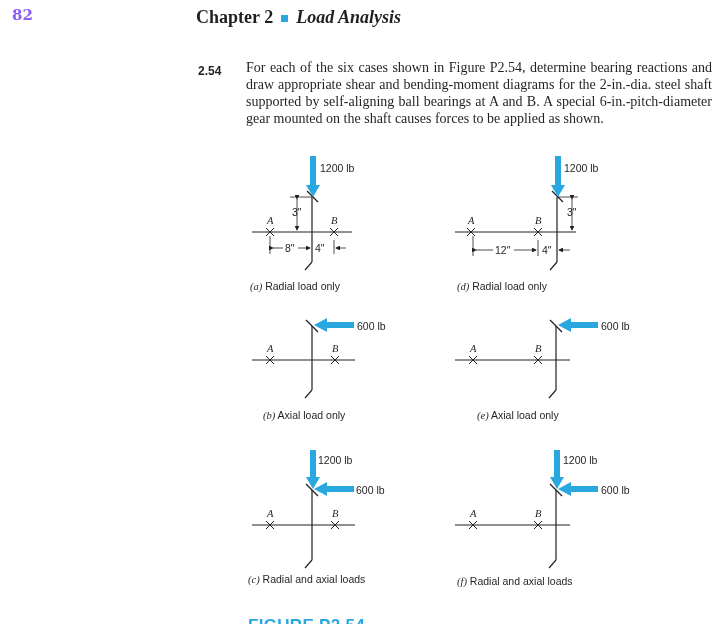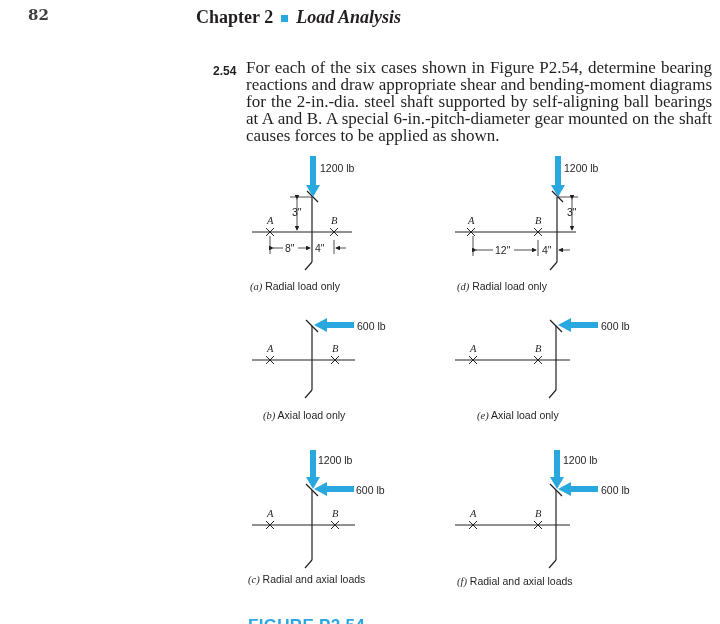--- a/index.html
+++ b/index.html
@@ -1,22 +1,22 @@
 <!DOCTYPE html>
 <html><head>
 <meta charset="utf-8">
 <style>
   html, body { margin:0; padding:0; background:#ffffff; }
   body { width:720px; height:624px; position:relative; overflow:hidden; font-family:"Liberation Serif", serif; color:#231f20; }
-  .page-num { position:absolute; left:28px; top:6px; font-family:"DejaVu Serif", serif; font-weight:bold; font-size:15px; color:#404040; }
+  .page-num { position:absolute; left:12px; top:6px; font-family:"DejaVu Serif", serif; font-weight:bold; font-size:15px; color:#8b5cf6; }
   .running-head { position:absolute; left:196px; top:7px; font-size:18px; font-weight:bold; }
   .running-head .sq { display:inline-block; width:7px; height:7px; background:#29a8e0; margin:0 8px 1px 8px; vertical-align:middle; }
   .running-head .title { font-style:italic; }
-  .prob-num { position:absolute; left:198px; top:64px; font-family:"Liberation Sans", sans-serif; font-size:12px; font-weight:bold;margin-left:15px; }
-  .prob-text { position:absolute; left:246px; top:59px; width:466px; font-size:17px; line-height:17px; text-align:justify; }
+  .prob-num { position:absolute; left:198px; top:64px; font-family:"Liberation Sans", sans-serif; font-size:12px; font-weight:bold; }
+  .prob-text { position:absolute; left:246px; top:59px; width:466px; font-size:14px; line-height:17px; text-align:justify; }
   svg.fig { position:absolute; left:0; top:0; }
   .lbl { font-family:"Liberation Sans", sans-serif; font-size:10.5px; fill:#231f20; }
   .cap { font-family:"Liberation Sans", sans-serif; font-size:10.5px; fill:#231f20; }
   .cap-i { font-family:"Liberation Serif", serif; font-style:italic; }
   .pt { font-family:"Liberation Serif", serif; font-style:italic; font-size:10.5px; fill:#231f20; }
   .fig-title { position:absolute; left:248px; top:616px; font-family:"Liberation Sans", sans-serif; font-weight:bold; font-size:17px; color:#29a8e0; letter-spacing:0.3px; }
 </style>
 </head>
 <body>
 

